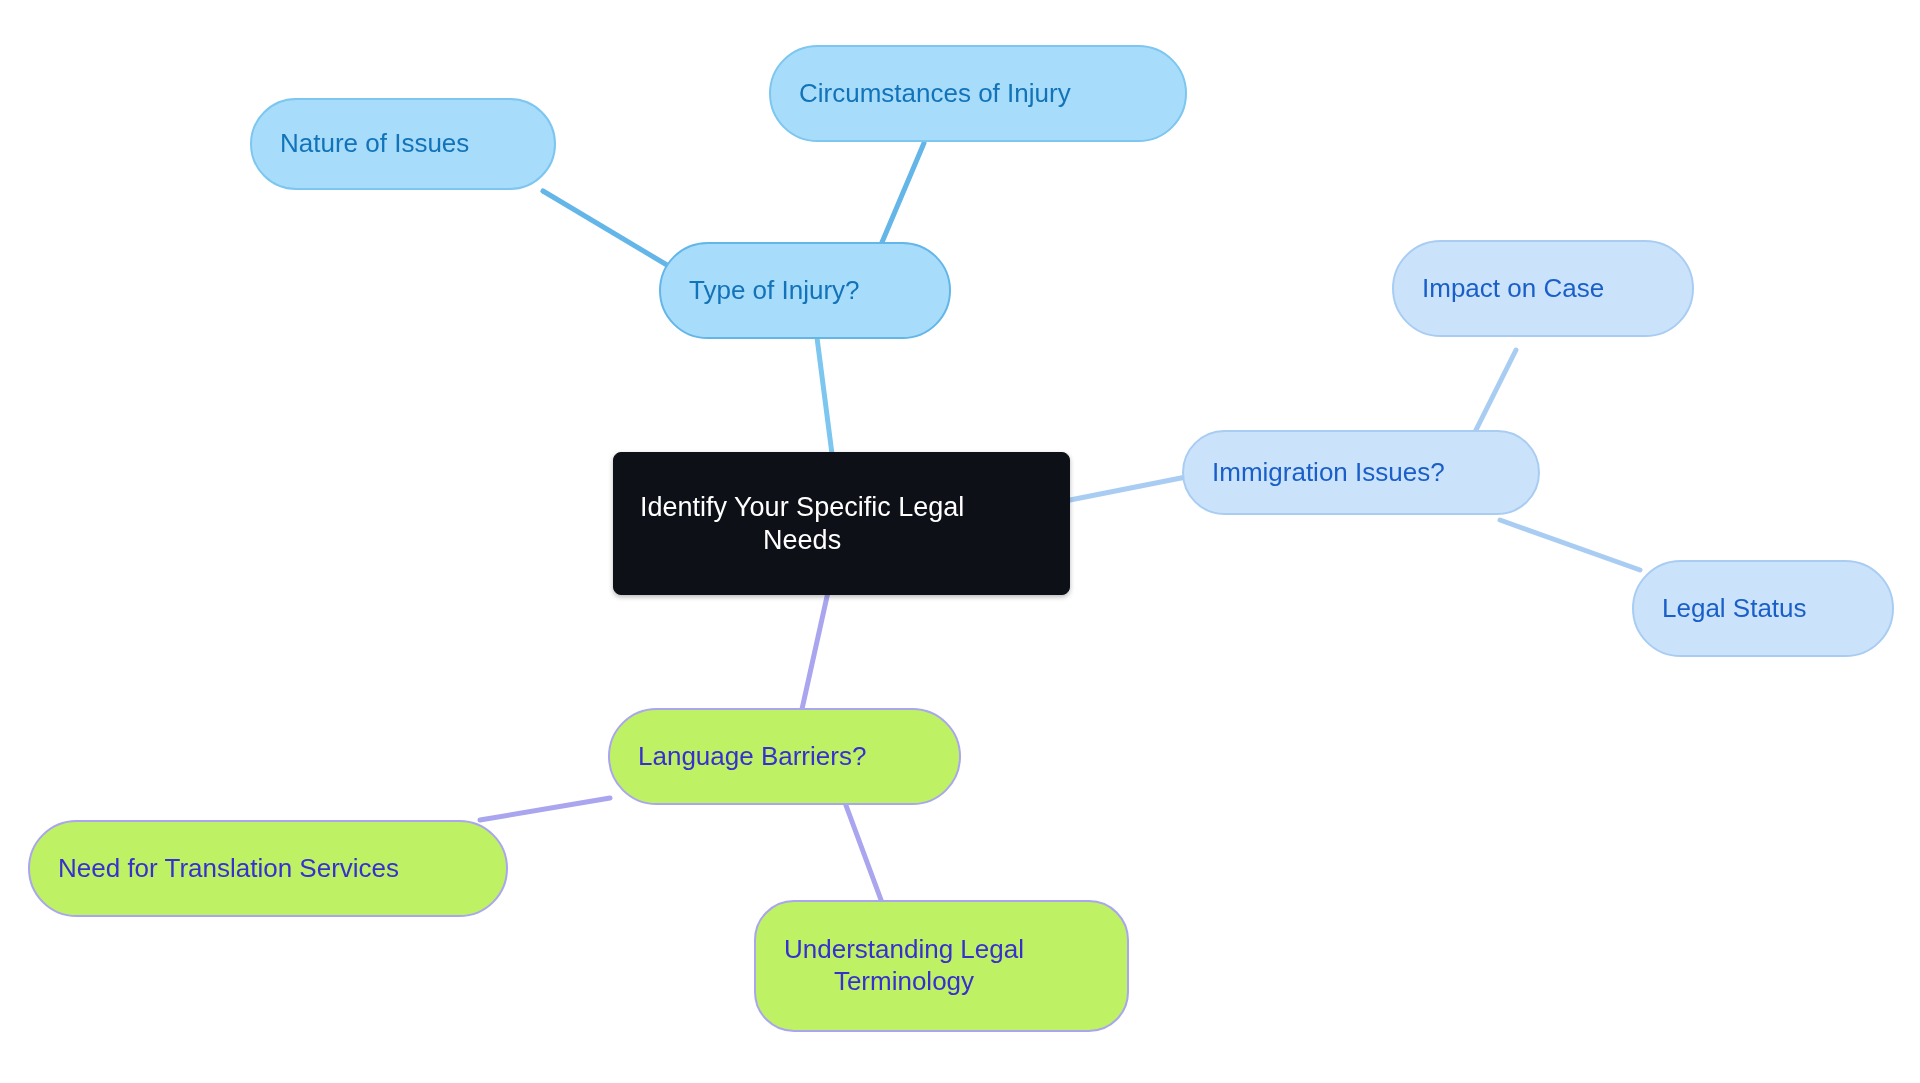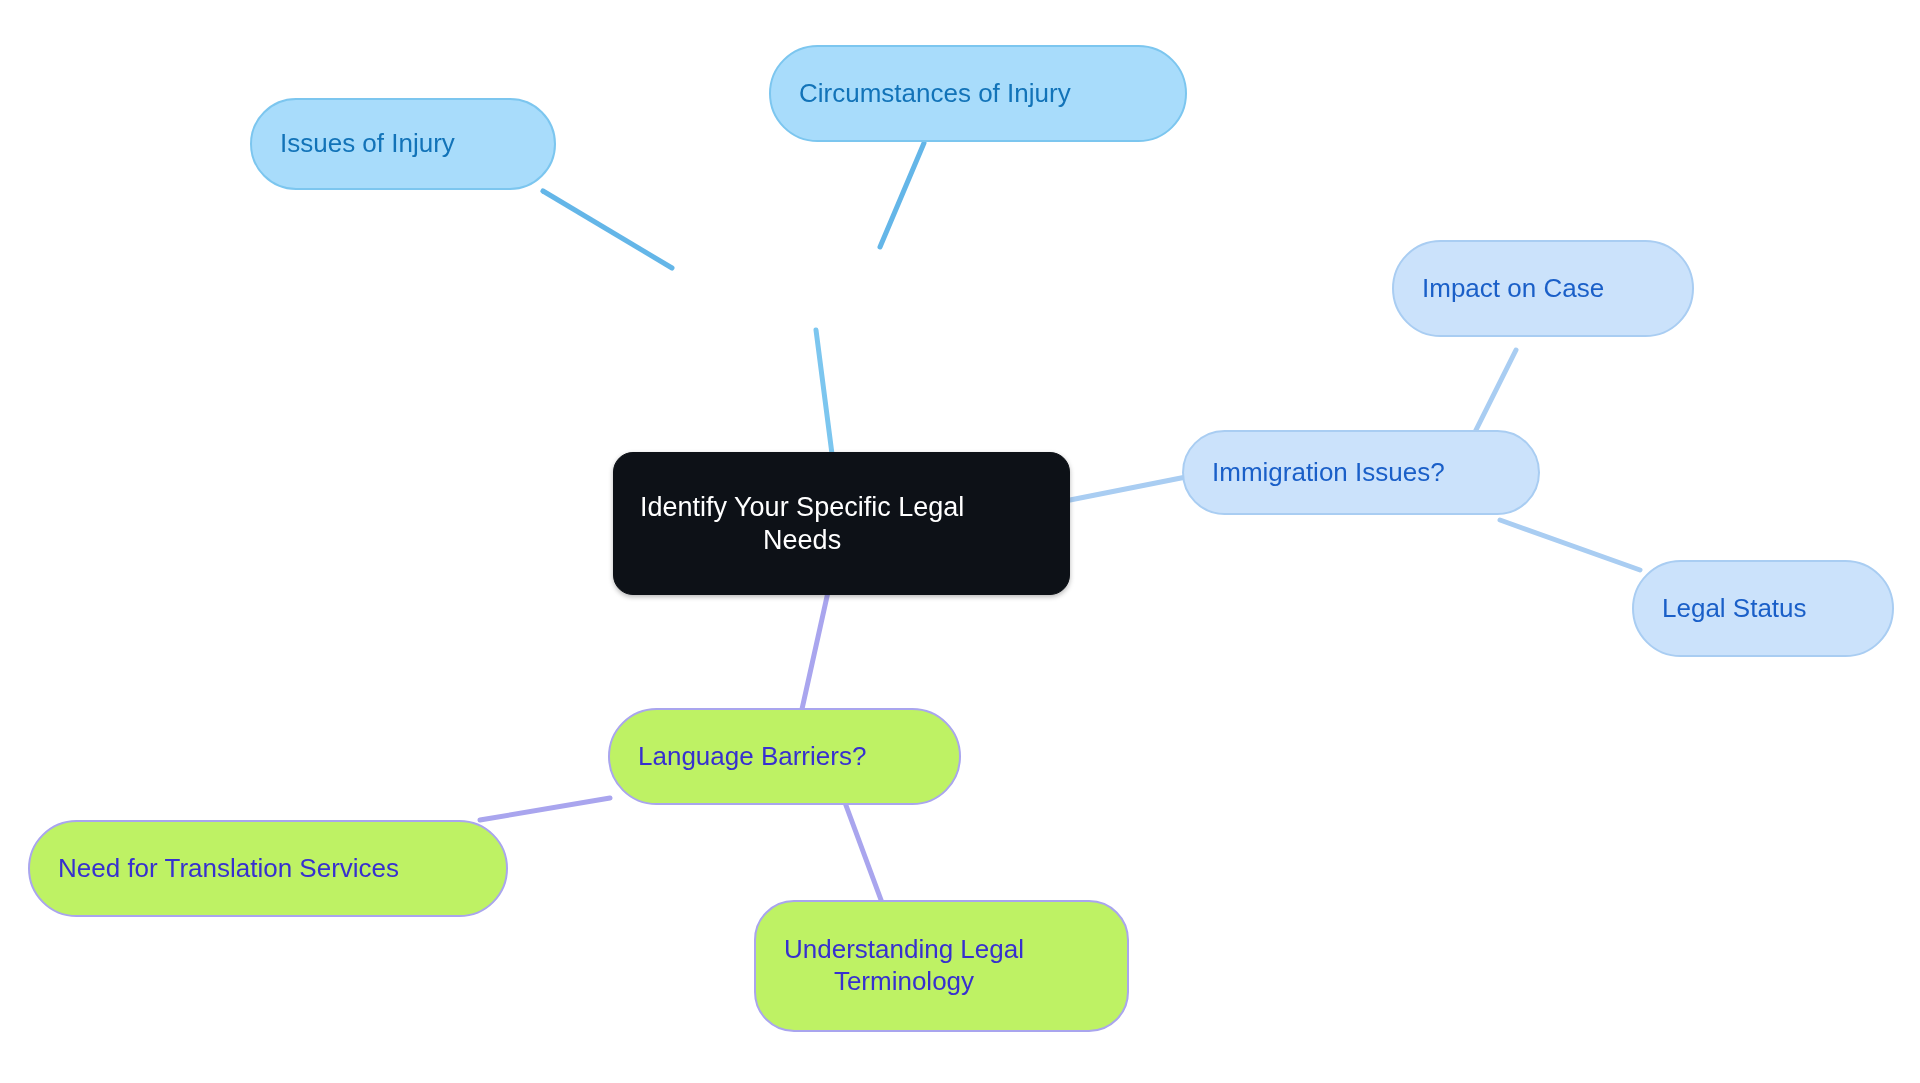--- a/index.html
+++ b/index.html
@@ -42,21 +42,21 @@
     line-height: 1.22;
     white-space: pre-line;
     user-select: none;
   }
 
   
   .node.root {
     background: #0d1117;
     color: #ffffff;
     border: 1px solid #0d1117;
-    border-radius: 20px;
+    border-radius: 8px;
     font-size: 27px;
     box-shadow: 0 2px 5px rgba(0,0,0,0.28);
     padding: 2px 26px;
   }
 
   
   .node.injury-branch {
     background: #a8dcfb;
     border: 2px solid #64b6e8;
     color: #1273b8;
@@ -120,23 +120,26 @@
     <path d="M 610 798 L 480 820" fill="none" stroke="#a9a5ee" stroke-width="5" stroke-linecap="round"></path>
 
     <path d="M 844 800 L 884 908" fill="none" stroke="#a9a5ee" stroke-width="5" stroke-linecap="round"></path>
   </svg>
 
   <div class="node root" style="left:613px; top:452px; width:457px; height:143px;">
     <span class="node-label">Identify Your Specific Legal
 Needs</span>
   </div>
 
+  <div class="node injury-branch" style="left:659px; top:242px; width:292px; height:97px;">
+    <span class="node-label">Type of Injury?</span>
+  </div>
 
   <div class="node injury-leaf" style="left:250px; top:98px; width:306px; height:92px;">
-    <span class="node-label">Issues of Injury</span>
+    <span class="node-label">Nature of Issues</span>
   </div>
 
   <div class="node injury-leaf" style="left:769px; top:45px; width:418px; height:97px;">
     <span class="node-label">Circumstances of Injury</span>
   </div>
 
   <div class="node immigration-branch" style="left:1182px; top:430px; width:358px; height:85px;">
     <span class="node-label">Immigration Issues?</span>
   </div>
 

